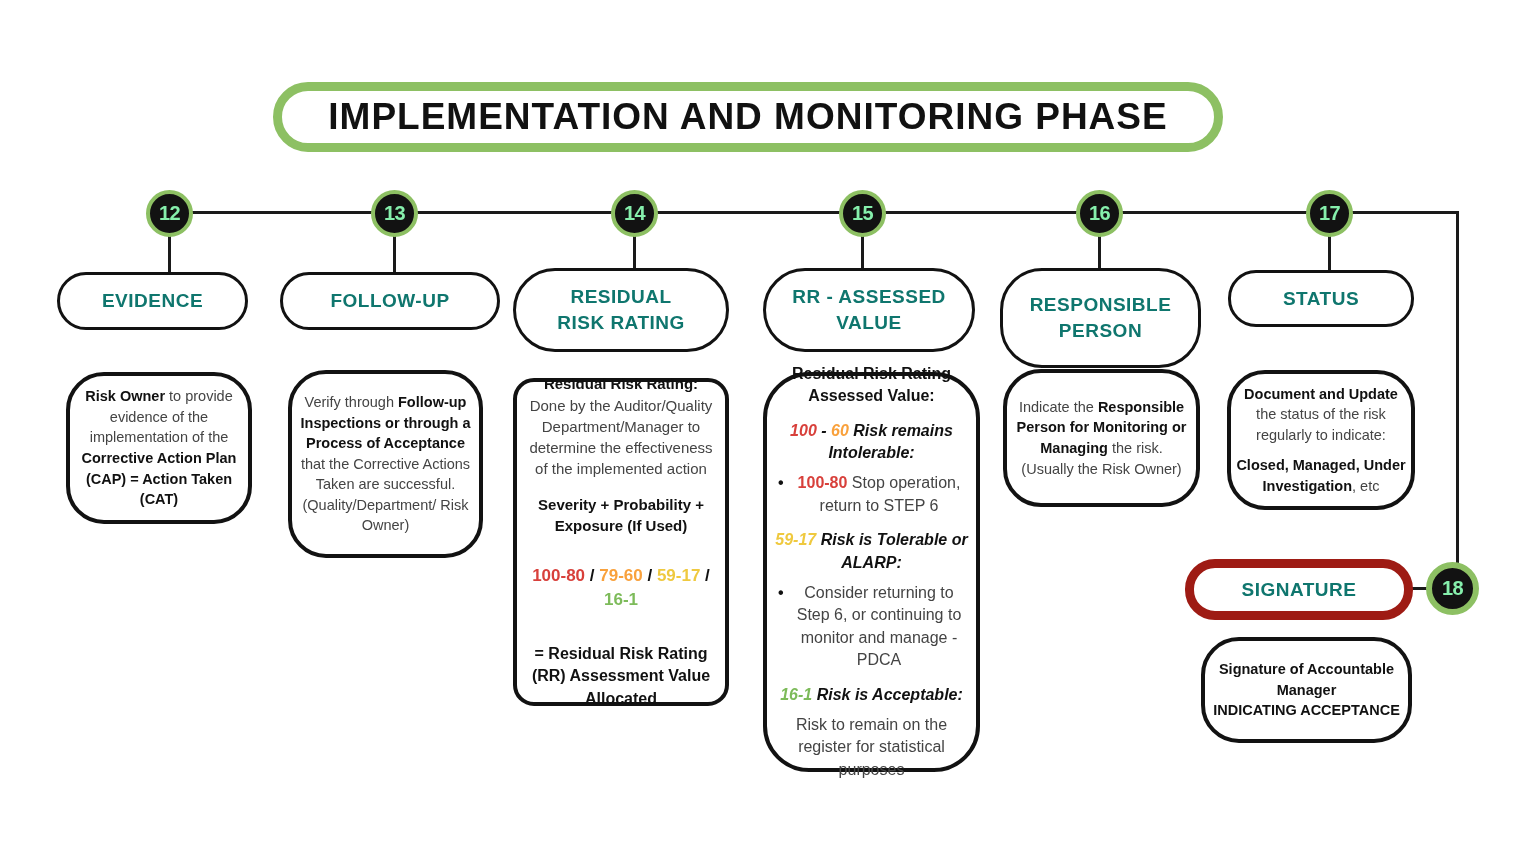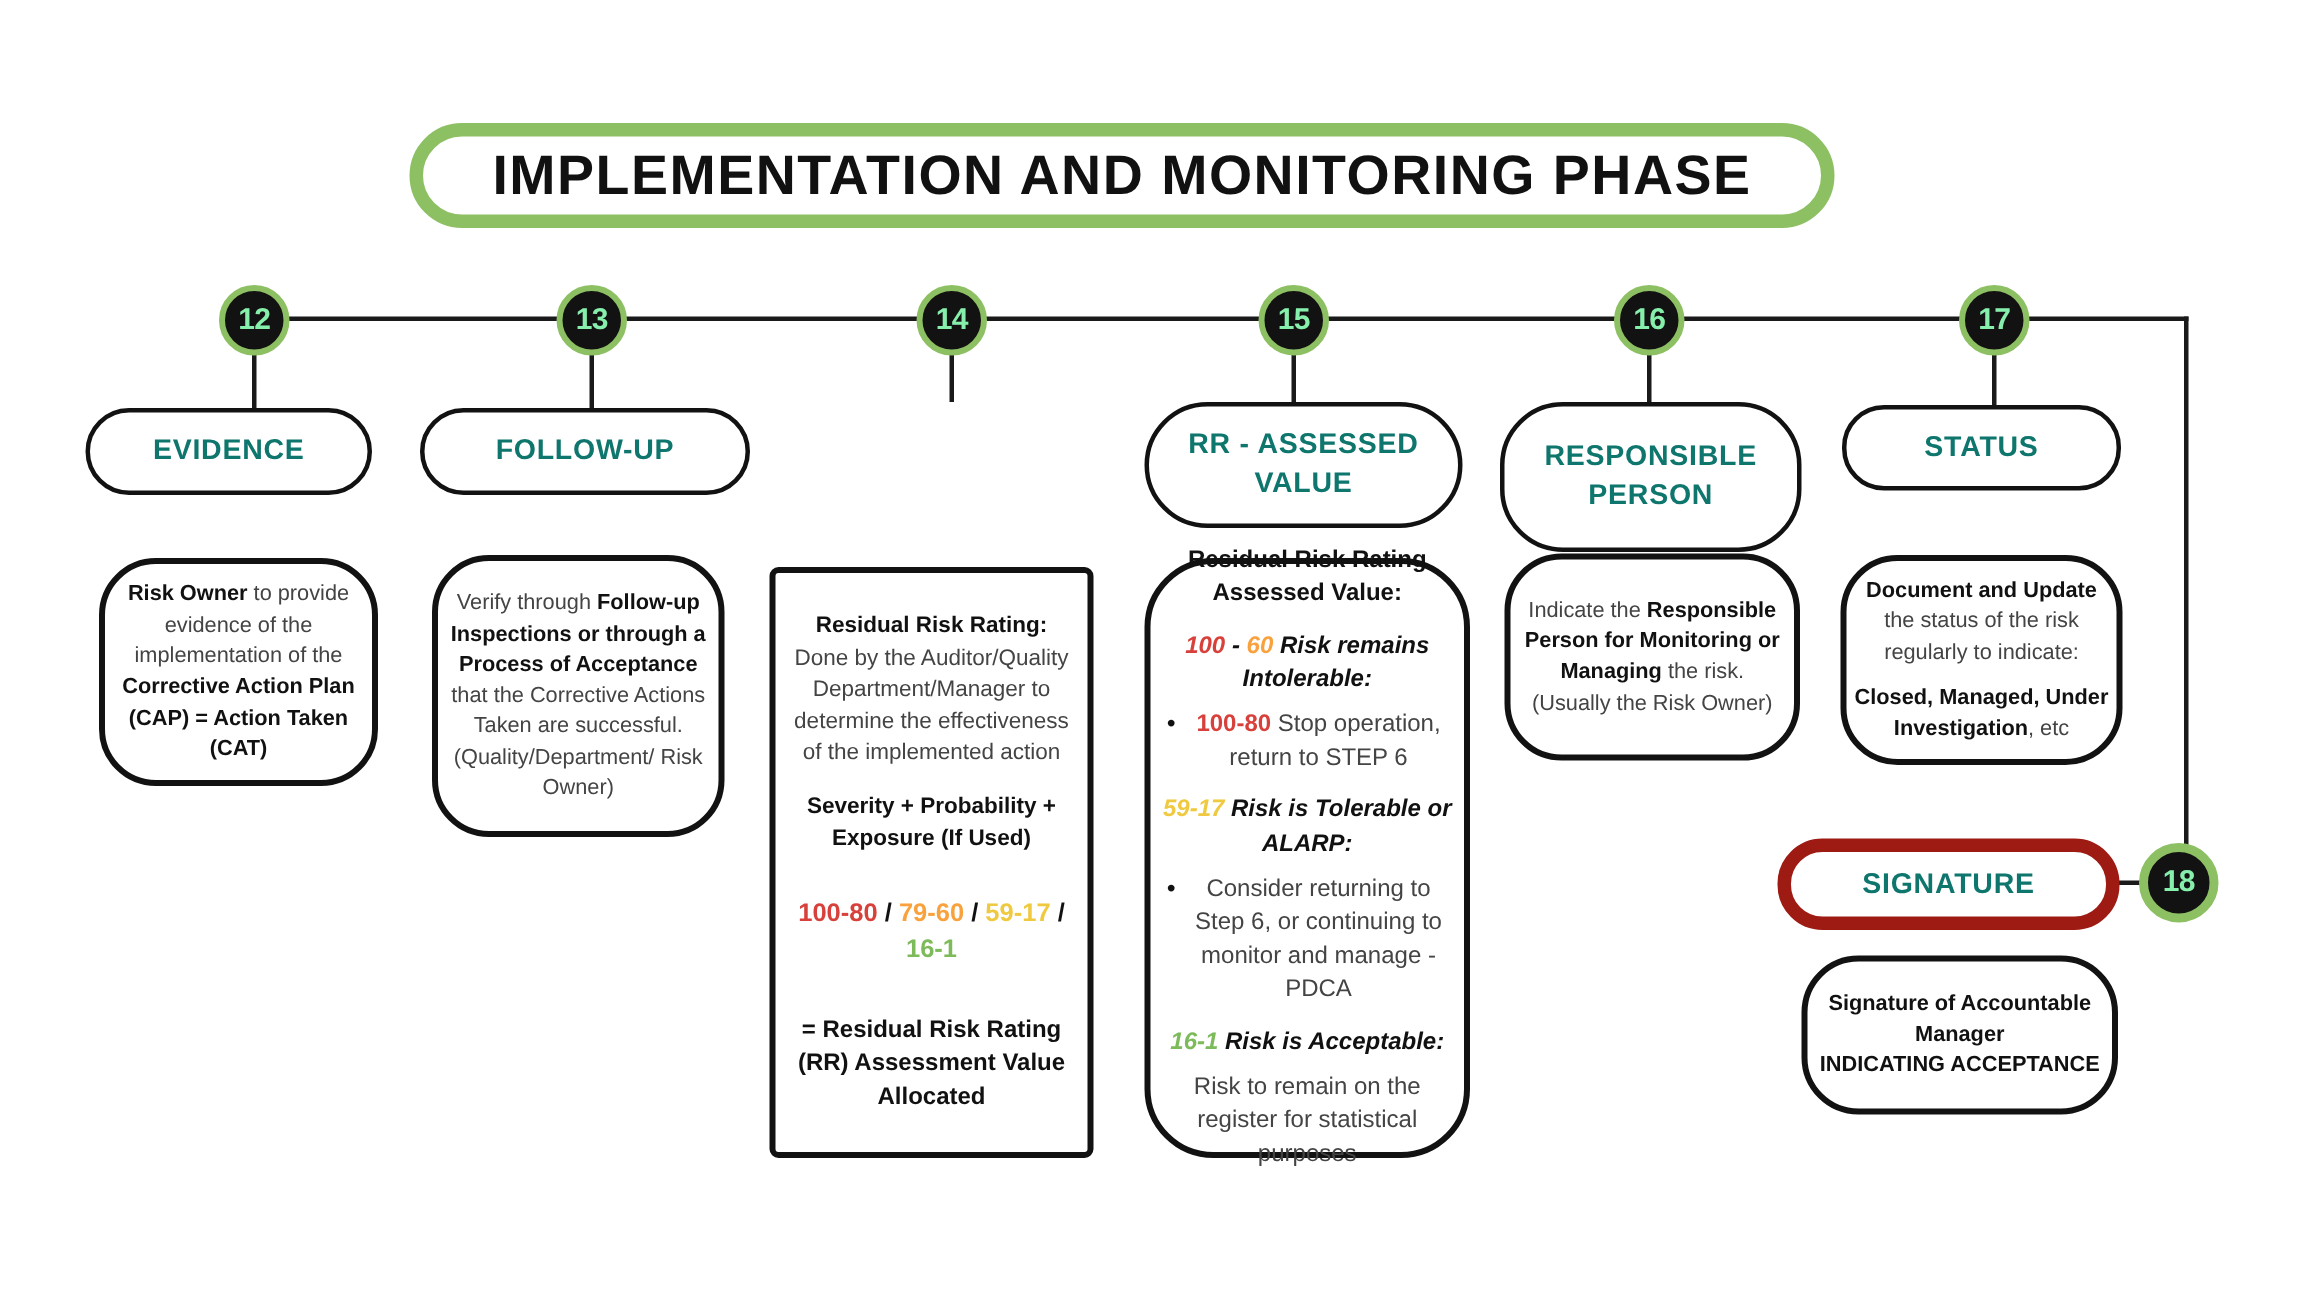--- a/index.html
+++ b/index.html
@@ -96,20 +96,24 @@
   <div class="circle big" style="left:1426px;top:562px;">
       <span>18</span>
     </div>
 
   <div class="titlebox" style="left:57px;top:272px;width:191px;height:58px;border-radius:29px;">
       <span>EVIDENCE</span>
     </div>
   <div class="titlebox" style="left:280px;top:272px;width:220px;height:58px;border-radius:29px;">
       <span>FOLLOW-UP</span>
     </div>
+  <div class="titlebox" style="left:513px;top:268px;width:216px;height:84px;border-radius:42px;">
+      <span>RESIDUAL
+RISK RATING</span>
+    </div>
   <div class="titlebox" style="left:763px;top:268px;width:212px;height:84px;border-radius:42px;">
       <span>RR - ASSESSED
 VALUE</span>
     </div>
   <div class="titlebox" style="left:1000px;top:268px;width:201px;height:100px;border-radius:42px;">
       <span>RESPONSIBLE
 PERSON</span>
     </div>
   <div class="titlebox" style="left:1228px;top:270px;width:186px;height:57px;border-radius:28px;">
       <span>STATUS</span>
@@ -121,21 +125,21 @@
   <div class="descbox" style="left:66px;top:372px;width:186px;height:152px;">
       <div class="rich">
         <div class="para"><span class="b">Risk Owner</span><span> to provide evidence of the implementation of the </span><span class="b">Corrective Action Plan (CAP) = Action Taken (CAT)</span></div>
       </div>
     </div>
   <div class="descbox" style="left:288px;top:370px;width:195px;height:188px;">
       <div class="rich">
         <div class="para"><span>Verify through </span><span class="b">Follow-up Inspections or through a Process of Acceptance</span><span> that the Corrective Actions Taken are successful. (Quality/Department/ Risk Owner)</span></div>
       </div>
     </div>
-  <div class="descbox fs15" style="left:513px;top:378px;width:216px;height:394px;border-radius:6px;">
+  <div class="descbox fs15" style="left:513px;top:378px;width:216px;height:328px;border-radius:21px;">
       <div class="rich">
         <div class="para"><span class="b">Residual Risk Rating:</span></div>
         <div class="para" style="margin-top: 0px;"><span>Done by the Auditor/Quality Department/Manager to determine the effectiveness of the implemented action</span></div>
         <div class="para" style="margin-top: 14px;"><span class="b">Severity + Probability + Exposure (If Used)</span></div>
         <div class="para" style="margin-top: 28px; font-size: 17px;"><span class="b" style="color: rgb(216, 64, 59);">100-80</span><span class="b"> / </span><span class="b" style="color: rgb(249, 161, 60);">79-60</span><span class="b"> / </span><span class="b" style="color: rgb(239, 201, 63);">59-17</span><span class="b"> / </span><span class="b" style="color: rgb(125, 187, 90);">16-1</span></div>
         <div class="para" style="margin-top: 30px; font-size: 16px;"><span class="b">= Residual Risk Rating (RR) Assessment Value Allocated</span></div>
       </div>
     </div>
   <div class="descbox fs135" style="left:763px;top:372px;width:217px;height:400px;border-radius:46px;">
       <div class="rich">

